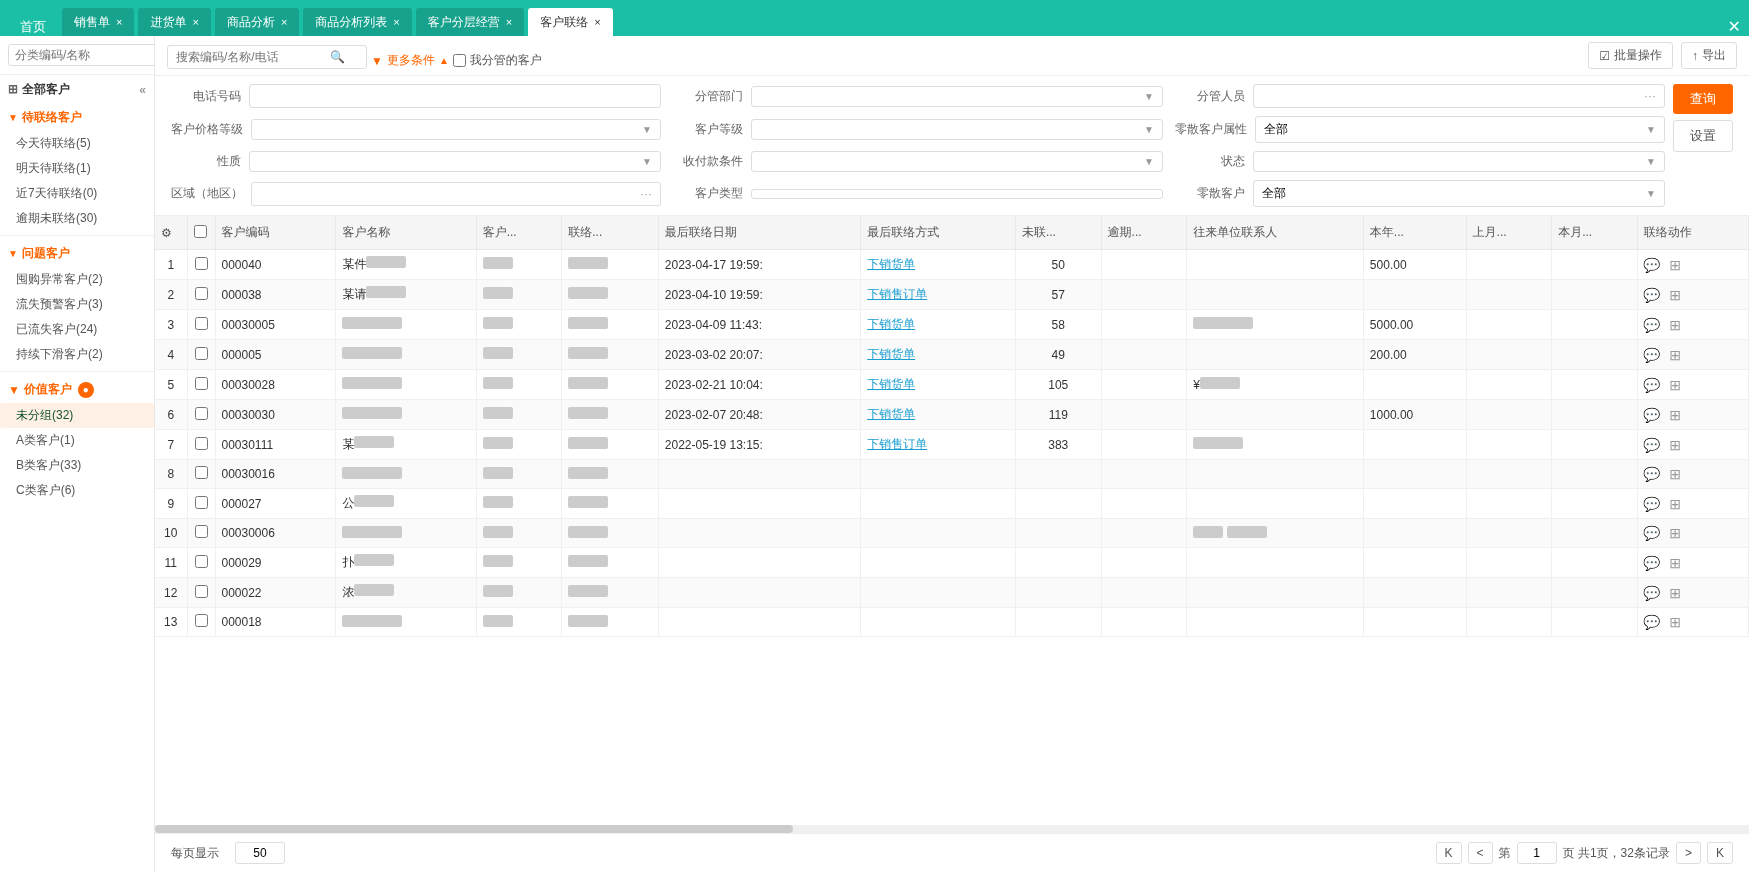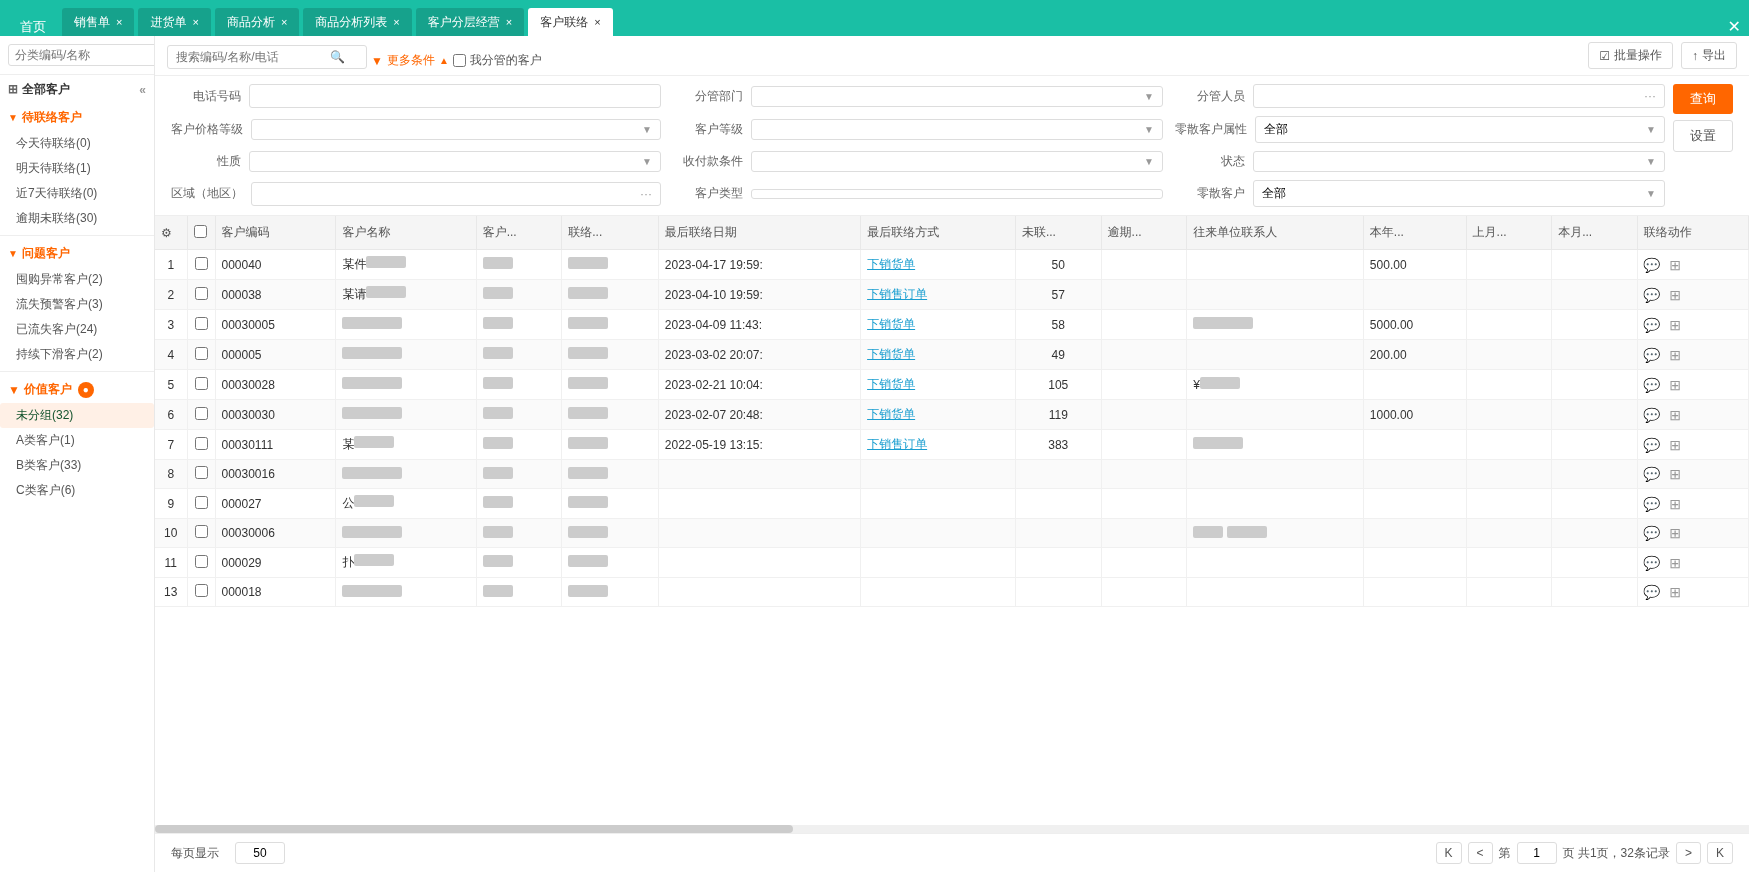--- a/index.html
+++ b/index.html
@@ -179,21 +179,21 @@
 
     <div class="sidebar-all-customers">
       <span><span class="grid-icon">⊞</span><span>全部客户</span></span>
       <span class="collapse-icon">«</span>
     </div>
 
     <div class="sidebar-group-title">
       <span class="arrow">▼</span>
       <span>待联络客户</span>
     </div>
-    <div class="sidebar-item">今天待联络(0)</div>
+    <div class="sidebar-item">今天待联络(5)</div>
     <div class="sidebar-item">明天待联络(1)</div>
     <div class="sidebar-item">近7天待联络(0)</div>
     <div class="sidebar-item">逾期未联络(30)</div>
 
     <div class="sidebar-divider"></div>
 
     <div class="sidebar-group-title">
       <span class="arrow">▼</span>
       <span>问题客户</span>
     </div>
@@ -605,20 +605,42 @@
     <td></td>
     <td></td>
     <td></td>
     <td>
       <div class="td-actions">
         <span class="action-icon" title="联络">💬</span>
         <span class="action-icon" title="更多">⊞</span>
       </div>
     </td>
   </tr>
+            <tr style="background: rgb(250, 250, 250);">
+    <td class="td-center">12</td>
+    <td class="td-center"><input type="checkbox" style=""></td>
+    <td>000022</td>
+    <td>浓<span style="background:#ccc;border-radius:2px;display:inline-block;width:40px;height:12px;"></span></td>
+    <td><span style="background:#ccc;border-radius:2px;display:inline-block;width:30px;height:12px;"></span></td>
+    <td><span style="background:#ccc;border-radius:2px;display:inline-block;width:40px;height:12px;"></span></td>
+    <td></td>
+    <td></td>
+    <td class="td-center"></td>
+    <td class="td-center"></td>
+    <td></td>
+    <td></td>
+    <td></td>
+    <td></td>
+    <td>
+      <div class="td-actions">
+        <span class="action-icon" title="联络">💬</span>
+        <span class="action-icon" title="更多">⊞</span>
+      </div>
+    </td>
+  </tr>
             <tr style="background: rgb(255, 255, 255);">
     <td class="td-center">13</td>
     <td class="td-center"><input type="checkbox" style=""></td>
     <td>000018</td>
     <td><span style="background:#ccc;border-radius:2px;display:inline-block;width:60px;height:12px;"></span></td>
     <td><span style="background:#ccc;border-radius:2px;display:inline-block;width:30px;height:12px;"></span></td>
     <td><span style="background:#ccc;border-radius:2px;display:inline-block;width:40px;height:12px;"></span></td>
     <td></td>
     <td></td>
     <td class="td-center"></td>

